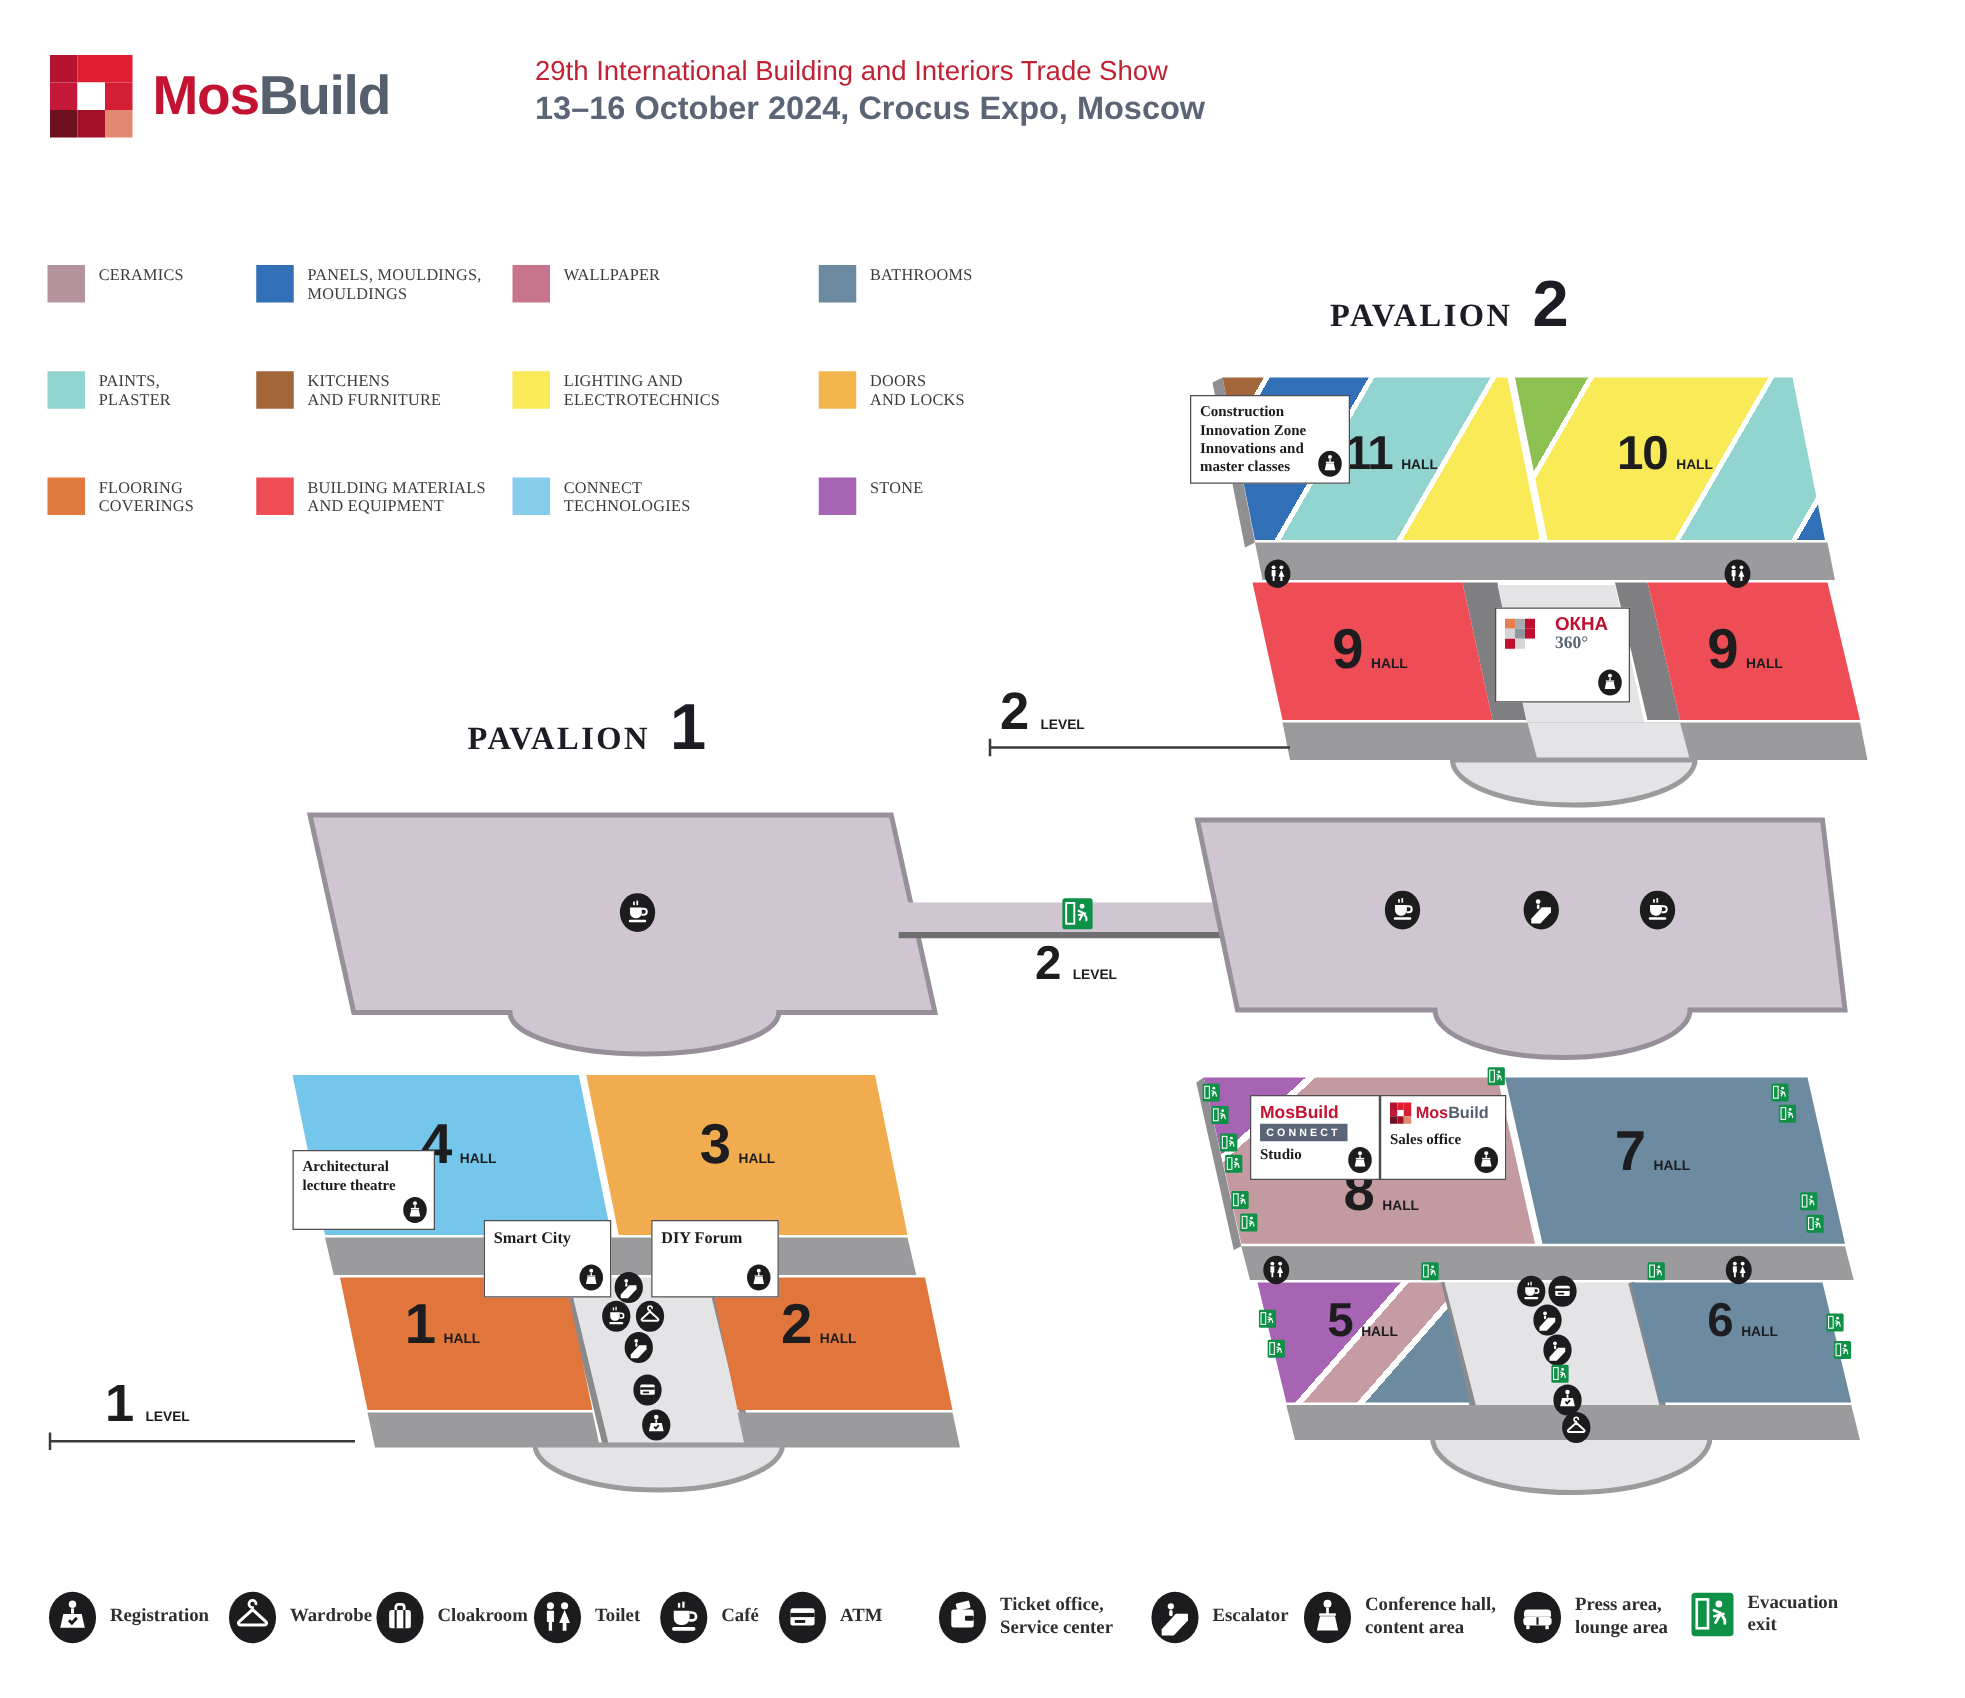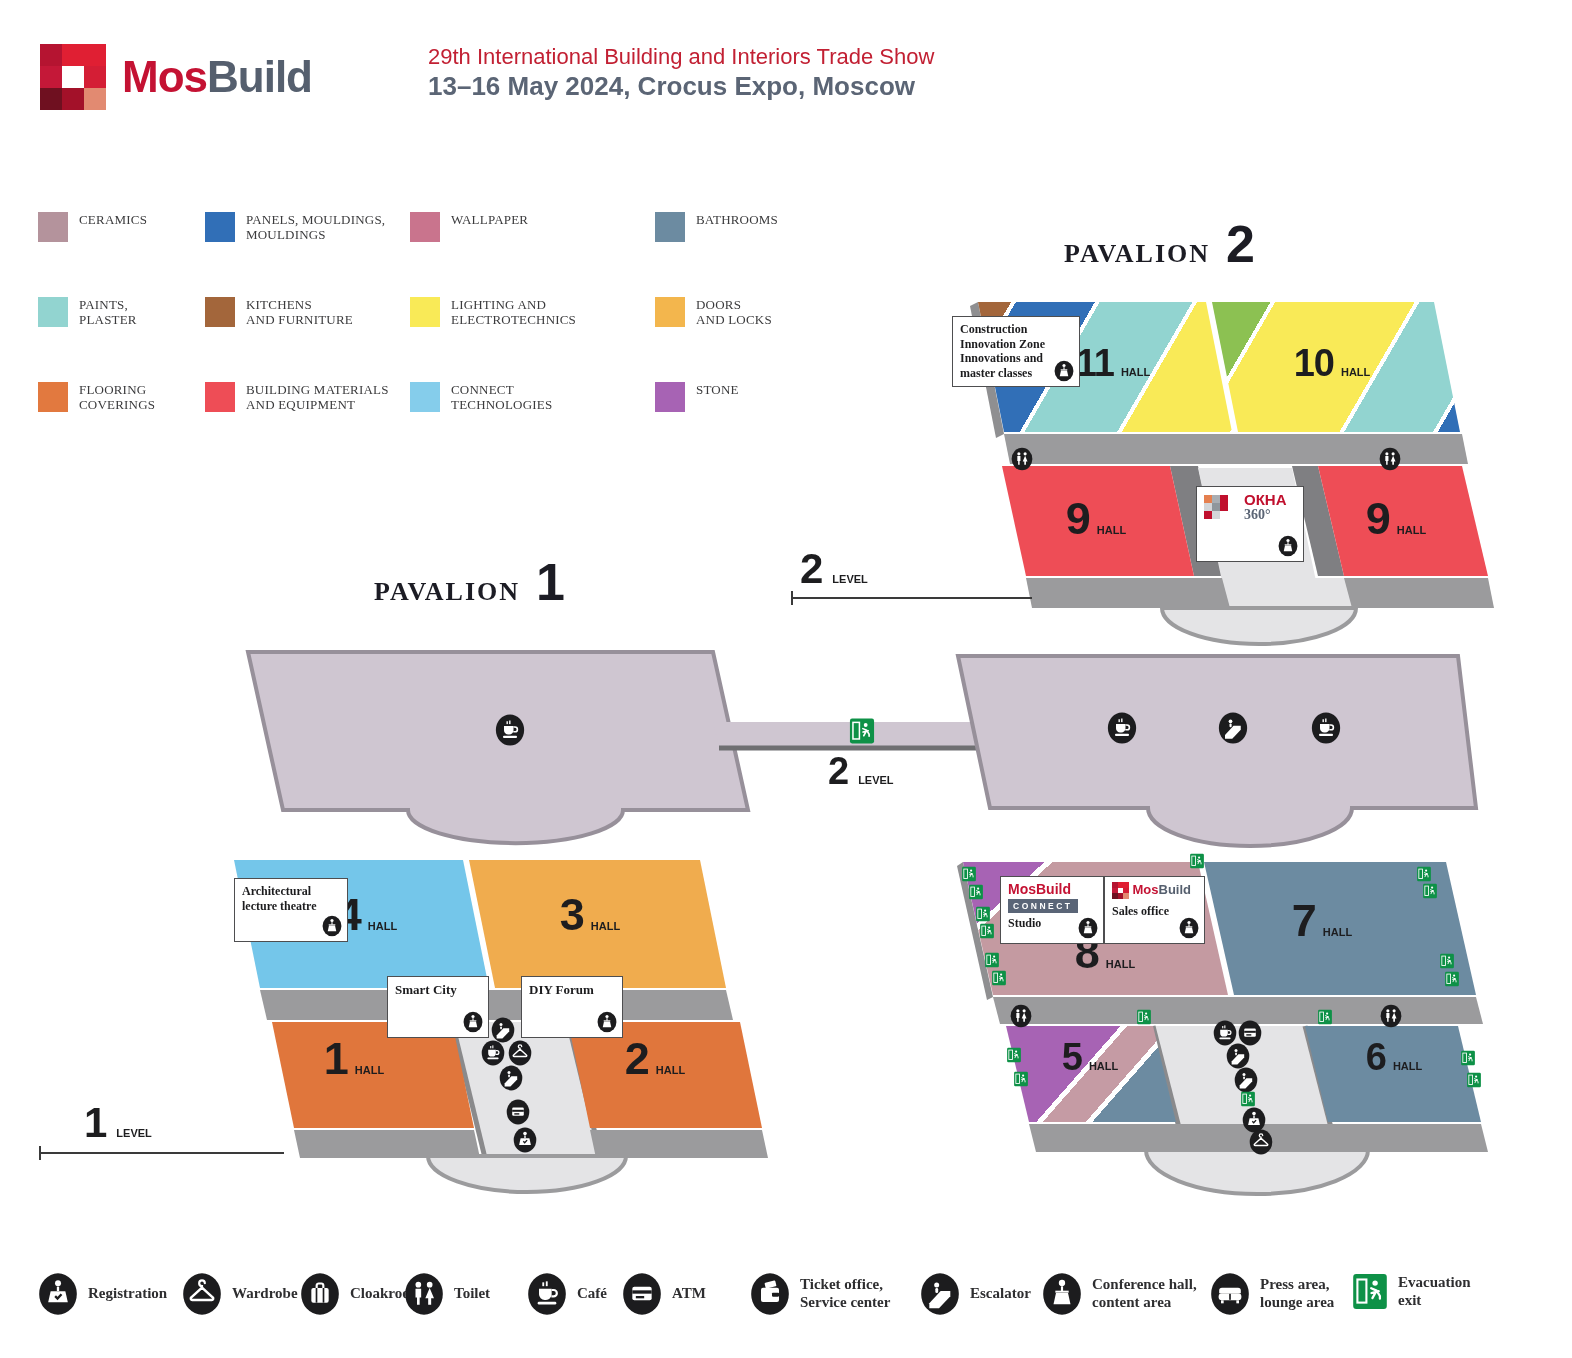--- a/index.html
+++ b/index.html
@@ -154,21 +154,21 @@
         <div style="background:#ffffff"></div>
         <div style="background:#d41e35"></div>
       <div style="background:#6f1020"></div>
         <div style="background:#a31129"></div>
         <div style="background:#e28a71"></div>
     </div>
     <div class="wordmark"><span class="wm-mos">Mos</span><span class="wm-build">Build</span></div>
   </div>
   <div class="htitle">
     <div class="ht1">29th International Building and Interiors Trade Show</div>
-    <div class="ht2">13–16 May 2024, Crocus Expo, Moscow</div>
+    <div class="ht2">13–16 October 2024, Crocus Expo, Moscow</div>
   </div>
 
   <div class="cats">
     <div class="cat">
         <span class="sw" style="background: rgb(180, 147, 156);"></span>
         <span class="cl">CERAMICS</span>
       </div>
     <div class="cat">
         <span class="sw" style="background: rgb(49, 111, 183);"></span>
         <span class="cl">PANELS, MOULDINGS,
@@ -431,21 +431,21 @@
       <span>
         <div class="okname">ОКНА</div>
         <div class="okdeg">360°</div>
       </span>
     </div>
     <span class="cicon"><svg class="mi-box" viewBox="0 0 24 26">
           <use href="#i-conference"></use>
         </svg></span>
   </div>
 
-  <div class="box" style="left:234px;top:878px;width:98px;height:52px">
+  <div class="box" style="left:234px;top:920px;width:98px;height:52px">
     <div>Architectural</div>
     <div>lecture theatre</div>
     <span class="cicon"><svg class="mi-box" viewBox="0 0 24 26">
           <use href="#i-conference"></use>
         </svg></span>
   </div>
 
   <div class="box" style="left:387px;top:976px;width:86px;height:50px;font-size:13px">
     <div>Smart City</div>
     <span class="cicon"><svg class="mi-box" viewBox="0 0 24 26">
@@ -624,21 +624,21 @@
         <use href="#i-wardrobe"></use>
       </svg>
     <span class="facl">Wardrobe</span>
   </div>
   <div class="fac" style="left:300px">
     <svg class="mi-leg" viewBox="0 0 24 26">
         <use href="#i-cloakroom"></use>
       </svg>
     <span class="facl">Cloakroom</span>
   </div>
-  <div class="fac" style="left:404px">
+  <div class="fac" style="left:426px">
     <svg class="mi-leg" viewBox="0 0 24 26">
         <use href="#i-toilet"></use>
       </svg>
     <span class="facl">Toilet</span>
   </div>
   <div class="fac" style="left:527px">
     <svg class="mi-leg" viewBox="0 0 24 26">
         <use href="#i-cafe"></use>
       </svg>
     <span class="facl">Café</span>

